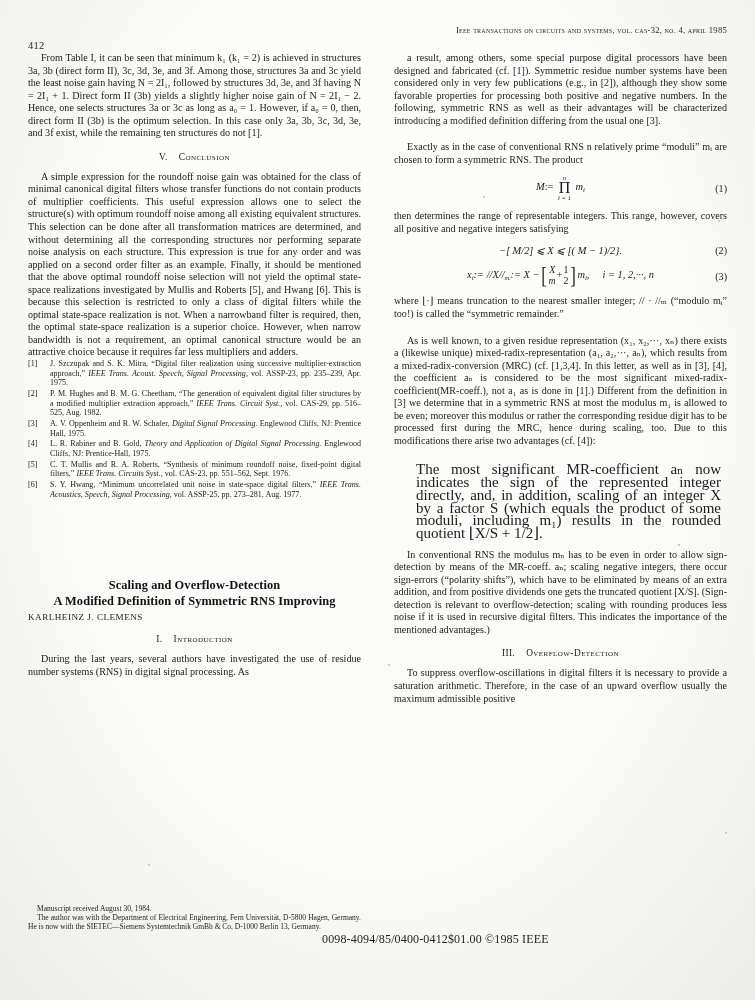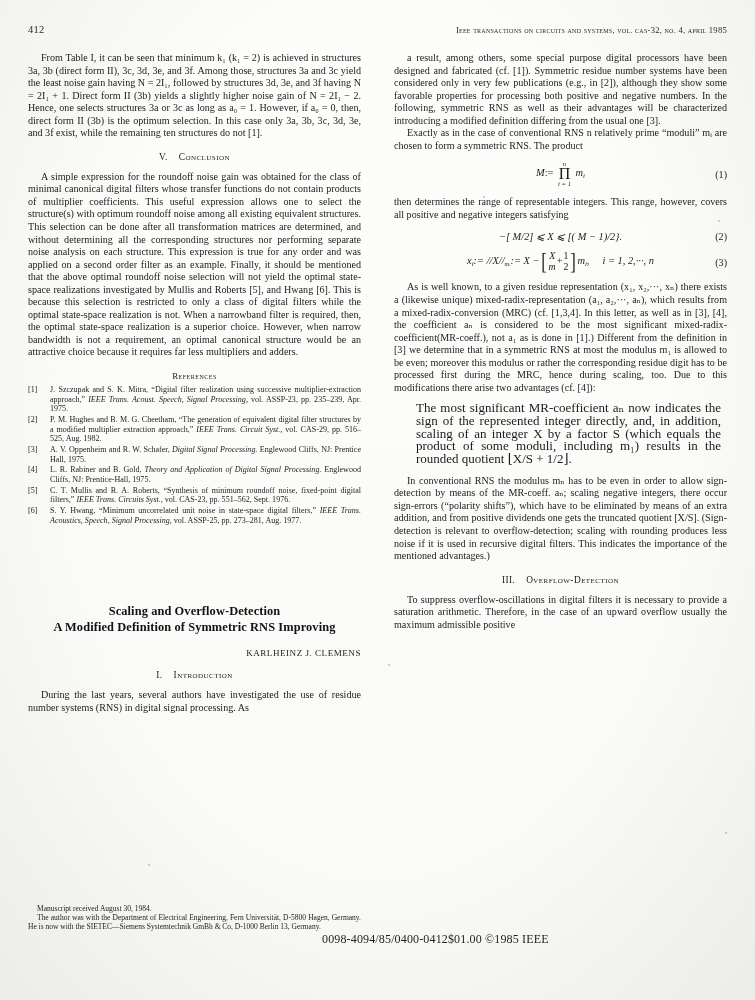--- a/index.html
+++ b/index.html
@@ -32,21 +32,21 @@
   .runhead {
     position: absolute;
     left: 0;
     top: 0;
     width: 100%;
     height: 14px;
   }
   .folio {
     position: absolute;
     left: 0;
-    top: 0;
+    top: 16px;
     font-size: 10.5px;
     letter-spacing: 0.2px;
     color: #2a2a2a;
   }
   .journal {
     position: absolute;
     right: 0;
     top: 1px;
     font-size: 8.6px;
     letter-spacing: 0.25px;
@@ -77,21 +77,21 @@
     margin: 0 0 0 0;
     font-size: 10.1px;
     line-height: 12.55px;
     text-align: justify;
     text-indent: 13px;
     color: #1b1b1b;
     -webkit-hyphens: none;
     hyphens: none;
   }
   p.tx.noind { text-indent: 0; }
-  p.tx + p.tx { margin-top: 0; }
+  p.tx + p.tx { margin-top: 14px; }
 
   
   .secthead {
     text-align: center;
     font-size: 9.4px;
     letter-spacing: 0.45px;
     margin: 11px 0 8px 0;
     color: #1b1b1b;
     line-height: 12px;
   }
@@ -136,24 +136,24 @@
   .arttitle {
     text-align: center;
     font-weight: bold;
     font-size: 12.4px;
     line-height: 15.5px;
     margin: 0 0 0 0;
     color: #111;
     letter-spacing: 0.1px;
   }
   .author {
-    text-align: right;
+    text-align: left;
     font-size: 9.1px;
     letter-spacing: 0.5px;
-    margin-top: 13px;
+    margin-top: 3px;
     font-variant: small-caps;
     text-transform: uppercase;
     color: #1b1b1b;
   }
   .footnote {
     position: absolute;
     left: 0;
     top: 852px;
     width: 333px;
     font-size: 7.5px;
@@ -228,24 +228,24 @@
     display: inline-block;
     font-size: 24px;
     line-height: 0.62;
     vertical-align: middle;
     font-weight: 300;
     transform: scaleX(0.7);
   }
 
   
   .quoteblk {
-    font-size: 13px;
+    font-size: 15px;
     line-height: 12.7px;
     text-align: justify;
-    margin: 8px 0 9px 0;
+    margin: 16px 0 9px 0;
     padding-left: 22px;
     padding-right: 6px;
     color: #1b1b1b;
   }
 
   
   .copyline {
     position: absolute;
     left: 294px;
     top: 908px;
@@ -281,21 +281,20 @@
         <p class="tx">From Table I, it can be seen that minimum k₁ (k₁ = 2) is achieved in structures 3a, 3b (direct form II), 3c, 3d, 3e, and 3f. Among those, structures 3a and 3c yield the least noise gain having N = 2I₁, followed by structures 3d, 3e, and 3f having N = 2I₁ + 1. Direct form II (3b) yields a slightly higher noise gain of N = 2I₁ − 2. Hence, one selects structures 3a or 3c as long as a₀ = 1. However, if a₀ = 0, then, direct form II (3b) is the optimum selection. In this case only 3a, 3b, 3c, 3d, 3e, and 3f exist, while the remaining ten structures do not [1].</p>
 
         <div class="secthead">
           <span class="num sc">V.</span>
           &nbsp;&nbsp;
           <span class="sc">Conclusion</span>
         </div>
 
         <p class="tx">A simple expression for the roundoff noise gain was obtained for the class of minimal canonical digital filters whose transfer functions do not contain products of multiplier coefficients. This useful expression allows one to select the structure(s) with optimum roundoff noise among all existing equivalent structures. This selection can be done after all transformation matrices are determined, and without determining all the corresponding structures nor performing separate noise analysis on each structure. This expression is true for any order and was applied on a second order filter as an example. Finally, it should be mentioned that the above optimal roundoff noise selection will not yield the optimal state-space realizations investigated by Mullis and Roberts [5], and Hwang [6]. This is because this selection is restricted to only a class of digital filters while the optimal state-space realization is not. When a narrowband filter is required, then, the optimal state-space realization is a superior choice. However, when narrow bandwidth is not a requirement, an optimal canonical structure would be an attractive choice because it requires far less multipliers and adders.</p>
 
-        <div class="refhead">References</div>
 
         <ul class="reflist">
           <li class="refitem">
             <span class="rnum">[1]</span><span>J. Szczupak and S. K. Mitra, “Digital filter realization using successive multiplier-extraction approach,” </span><i>IEEE Trans. Acoust. Speech, Signal Processing,</i><span> vol. ASSP-23, pp. 235–239, Apr. 1975.</span>
           </li>
           <li class="refitem">
             <span class="rnum">[2]</span><span>P. M. Hughes and B. M. G. Cheetham, “The generation of equivalent digital filter structures by a modified multiplier extraction approach,” </span><i>IEEE Trans. Circuit Syst.,</i><span> vol. CAS-29, pp. 516–525, Aug. 1982.</span>
           </li>
           <li class="refitem">
             <span class="rnum">[3]</span><span>A. V. Oppenheim and R. W. Schafer, </span><i>Digital Signal Processing.</i><span>  Englewood Cliffs, NJ: Prentice Hall, 1975.</span>
@@ -364,20 +363,21 @@
 
         <div class="eq">
           <span class="body">
             <span class="it">x</span><sub class="s">i</sub><span class="it">:= //X//</span><sub class="s">mᵢ</sub><span class="it">:= X −</span><span class="brk">[</span><span class="frac"><span class="nu it">X</span><span class="de it">m</span></span><span>+</span><span class="frac"><span class="nu">1</span><span class="de">2</span></span><span class="brk">]</span><span class="it">m</span><sub class="s">i</sub>,
             &nbsp;&nbsp;&nbsp;
             <span class="it">i = 1, 2,···, n</span>
           </span>
           <span class="eqno">(3)</span>
         </div>
 
+        <p class="tx noind">where ⌊·⌋ means truncation to the nearest smaller integer; // · //ₘ (“modulo mᵢ” too!) is called the “symmetric remainder.”</p>
 
         <p class="tx">As is well known, to a given residue representation (x₁, x₂,···, xₙ) there exists a (likewise unique) mixed-radix-representation (a₁, a₂,···, aₙ), which results from a mixed-radix-conversion (MRC) (cf. [1,3,4]. In this letter, as well as in [3], [4], the coefficient aₙ is considered to be the most significant mixed-radix-coefficient(MR-coeff.), not a₁ as is done in [1].) Different from the definition in [3] we determine that in a symmetric RNS at most the modulus m₁ is allowed to be even; moreover this modulus or rather the corresponding residue digit has to be processed first during the MRC, hence during scaling, too. Due to this modifications there arise two advantages (cf. [4]):</p>
 
         <div class="quoteblk">The most significant MR-coefficient aₙ now indicates the sign of the represented integer directly, and, in addition, scaling of an integer X by a factor S (which equals the product of some moduli, including m₁) results in the rounded quotient ⌊X/S + 1/2⌋.</div>
 
         <p class="tx">In conventional RNS the modulus mₙ has to be even in order to allow sign-detection by means of the MR-coeff. aₙ; scaling negative integers, there occur sign-errors (“polarity shifts”), which have to be eliminated by means of an extra addition, and from positive dividends one gets the truncated quotient [X/S]. (Sign-detection is relevant to overflow-detection; scaling with rounding produces less noise if it is used in recursive digital filters. This indicates the importance of the mentioned advantages.)</p>
 
         <div class="secthead">
           <span class="num sc">III.</span>
           &nbsp;&nbsp;

